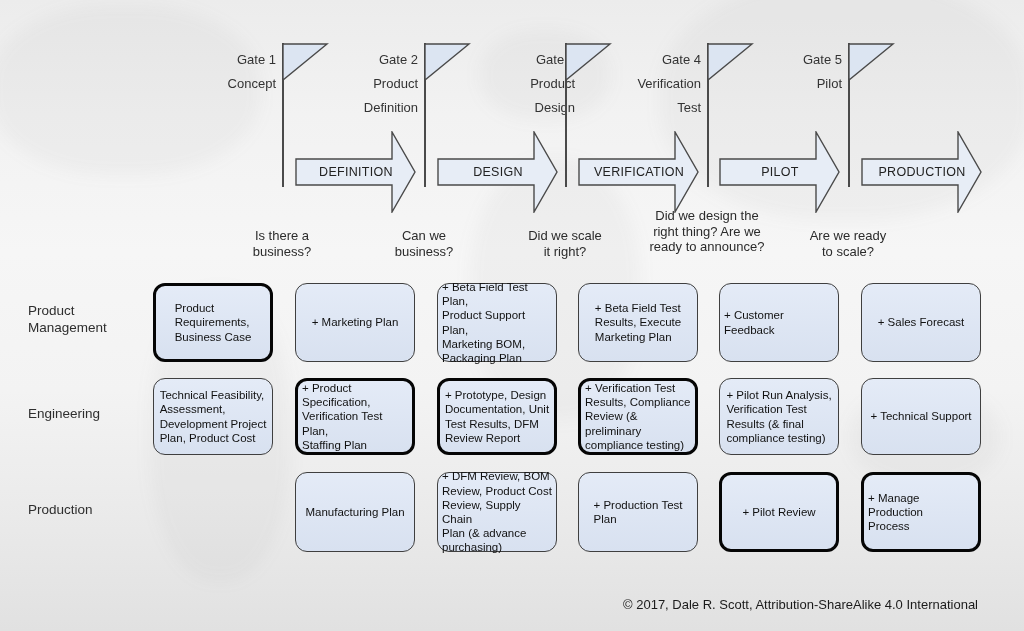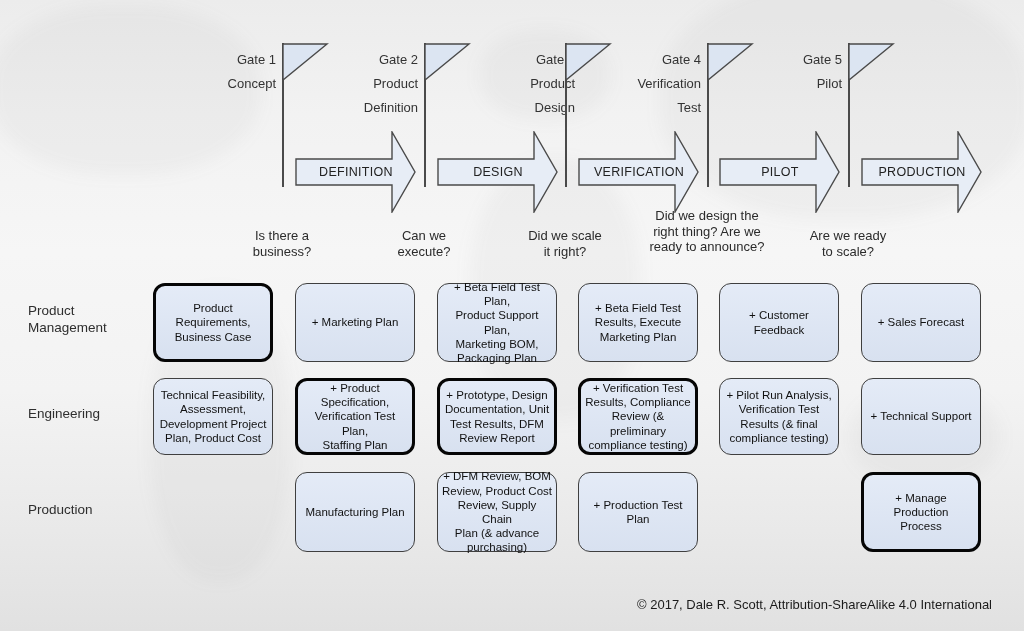--- a/index.html
+++ b/index.html
@@ -25,27 +25,27 @@
   }
   .lane-label {
     position:absolute; left:28px; font-size:13.5px; line-height:17px;
     color:#2e2e2e; white-space:pre-line;
   }
   .box {
     position:absolute; width:120px; box-sizing:border-box; border-radius:12px;
     background:linear-gradient(180deg,#e4ebf7,#d8e1f0);
     border:1.2px solid #3f3f3f;
     display:flex; align-items:center; justify-content:center;
-    text-align:center; font-size:11.5px; line-height:14.2px; padding:3px 4px;
+    font-size:11.5px; line-height:14.2px; padding:3px 4px;
     white-space:pre-line; color:#111;
   }
   .box.bold { border:3px solid var(--bold_outline,#050505); }
   .c1{left:153px}.c2{left:295px}.c3{left:437px}.c4{left:578px}.c5{left:719px}.c6{left:861px}
   .r1{top:283px;height:79px}.r2{top:378px;height:77px}.r3{top:472px;height:80px}
-  .copyright { position:absolute; right:32px; top:597px; font-size:13px; color:#1b1b1b; }
+  .copyright { position:absolute; right:46px; top:597px; font-size:13px; color:#1b1b1b; }
   .g1{left:282px}.g2{left:424px}.g3{left:565px}.g4{left:707px}.g5{left:848px}
 </style>
 </head>
 <body>
 
 <div class="canvas">
 
   <div>
     <div class="blob" style="left:-10px;top:5px;width:270px;height:170px"></div>
     <div class="blob" style="left:150px;top:290px;width:140px;height:290px"></div>
@@ -118,21 +118,21 @@
   <div class="arrow c6">
     <svg width="122" height="82">
         <polygon points="1,28 97,28 97,1 120,41 97,81 97,54 1,54" style="fill:var(--arrow_fill,#e7edf6);stroke:var(--outline,#4a4a4a);stroke-width:1.4"></polygon>
       </svg>
     <span class="arrow-label">PRODUCTION</span>
   </div>
 
   <div class="question" style="left:167px;top:228px">Is there a
 business?</div>
   <div class="question" style="left:309px;top:228px">Can we
-execute?</div>
+business?</div>
   <div class="question" style="left:450px;top:228px">Did we scale
 it right?</div>
   <div class="question" style="left:592px;top:208px">Did we design the
 right thing? Are we
 ready to announce?</div>
   <div class="question" style="left:733px;top:228px">Are we ready
 to scale?</div>
 
   <div class="lane-label" style="top:302px">Product
 Management</div>
@@ -177,18 +177,19 @@
   <div class="box c6 r2">+ Technical Support</div>
 
   <div class="box c2 r3">Manufacturing Plan</div>
   <div class="box c3 r3">+ DFM Review, BOM
 Review, Product Cost
 Review, Supply Chain
 Plan (&amp; advance
 purchasing)</div>
   <div class="box c4 r3">+ Production Test
 Plan</div>
+  <div class="box bold c5 r3">+ Pilot Review</div>
   <div class="box bold c6 r3">+ Manage Production
 Process</div>
 
   <div class="copyright">© 2017, Dale R. Scott, Attribution-ShareAlike 4.0 International</div>
 
 </div>
 
 </body></html>

